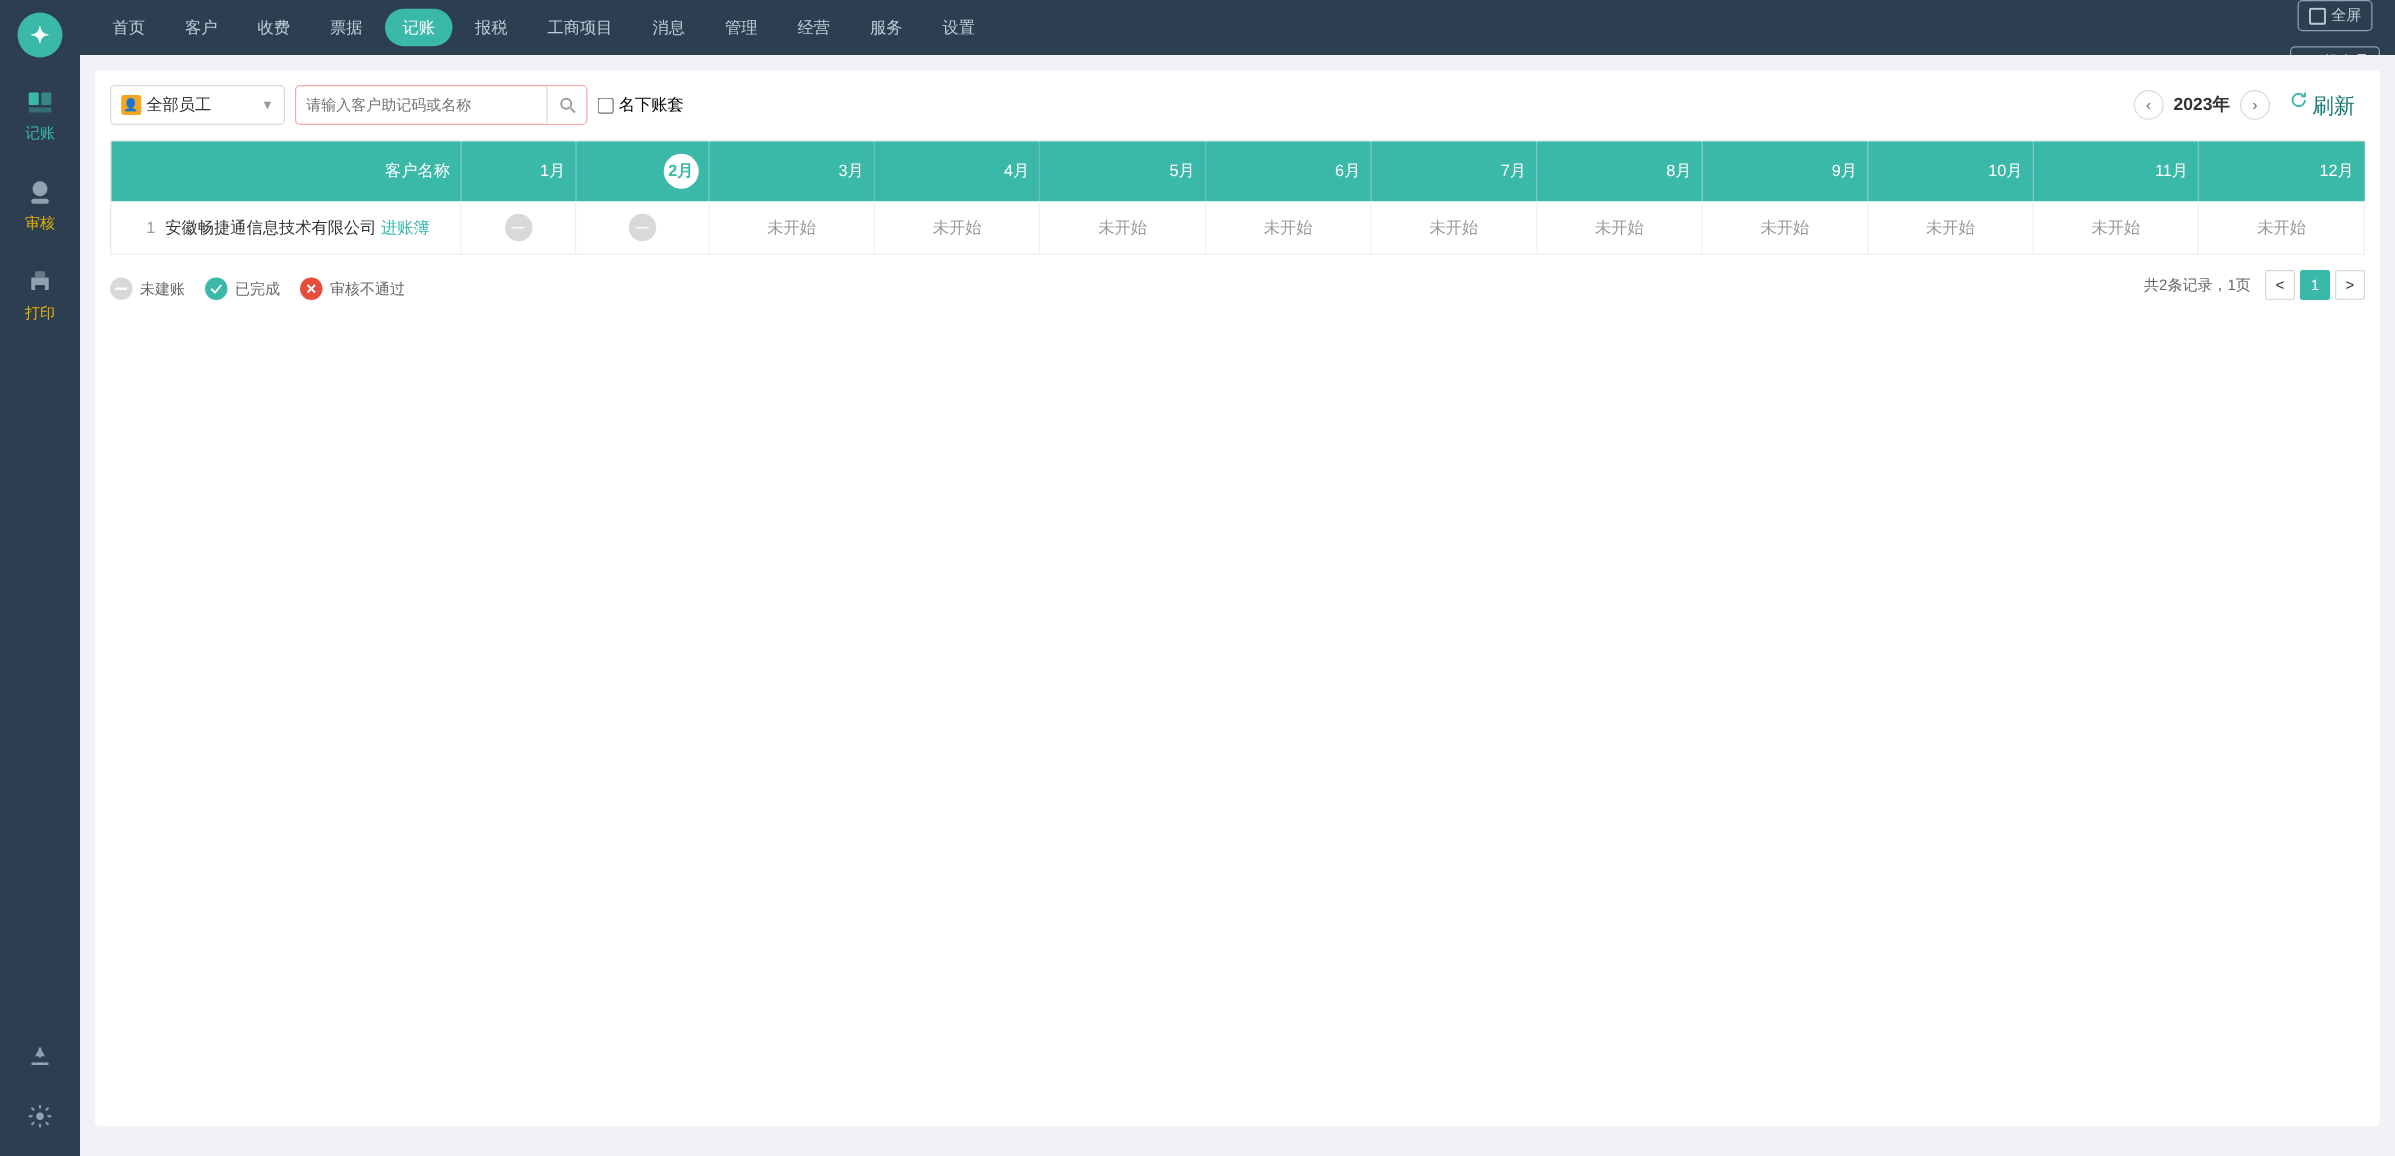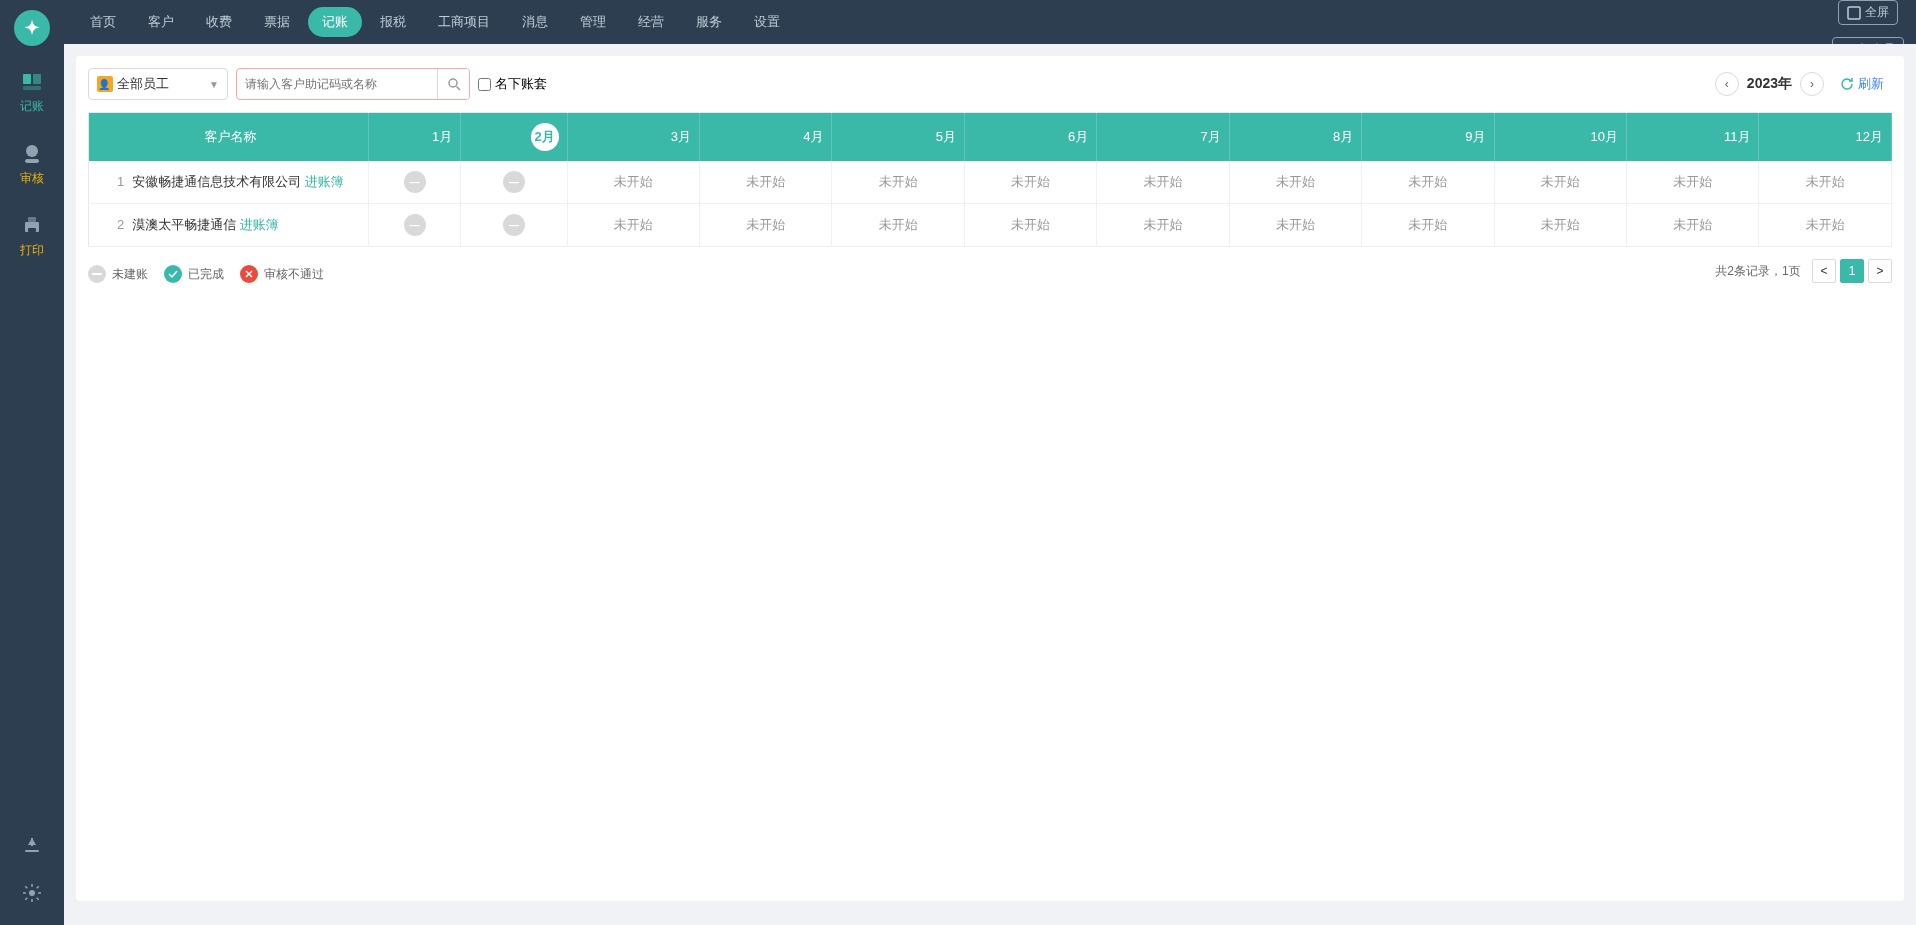--- a/index.html
+++ b/index.html
@@ -234,25 +234,24 @@
       display: flex;
       align-items: center;
       justify-content: center;
       cursor: pointer;
       color: #666;
       font-size: 12px;
     }
     .year-text { font-size: 14px; color: #333; font-weight: bold; }
     .refresh-btn {
       display: flex;
-      align-items: center;
-      gap: 4px;
-      color: #3b82f6;
-      cursor: pointer;
-      font-size: 13px;
+      gap: 4px;
+      color: #0f766e;
+      cursor: pointer;
+      font-size: 17px;
       padding: 4px 8px;
       border-radius: 4px;
     }
 
     
     .booking-table {
       width: 100%;
       border-collapse: collapse;
       border: 1px solid #e8e8e8;
     }
@@ -496,21 +495,21 @@
             <path d="M12 7a5 5 0 1 1-1-3"></path>
             <polyline points="12,1 12,4 9,4"></polyline>
           </svg>
           <span>刷新</span>
         </div>
       </div>
 
       <table class="booking-table">
         <thead>
           <tr>
-            <th style="width:280px; text-align:center; padding-left:12px;">客户名称</th>
+            <th style="width:280px; text-align:right; padding-left:12px;">客户名称</th>
             <th>1月</th>
             <th>
               <span class="month-current">2月</span>
             </th>
             <th>3月</th>
             <th>4月</th>
             <th>5月</th>
             <th>6月</th>
             <th>7月</th>
             <th>8月</th>
@@ -529,35 +528,20 @@
               <td>未开始</td>
               <td>未开始</td>
               <td>未开始</td>
               <td>未开始</td>
               <td>未开始</td>
               <td>未开始</td>
               <td>未开始</td>
               <td>未开始</td>
               <td>未开始</td>
             </tr>
-            <tr>
-              <td style="text-align: left;"><span class="row-num">2</span>漠澳太平畅捷通信 <a class="company-link">进账簿</a></td>
-              <td><span class="status-circle"></span></td>
-              <td><span class="status-circle"></span></td>
-              <td>未开始</td>
-              <td>未开始</td>
-              <td>未开始</td>
-              <td>未开始</td>
-              <td>未开始</td>
-              <td>未开始</td>
-              <td>未开始</td>
-              <td>未开始</td>
-              <td>未开始</td>
-              <td>未开始</td>
-            </tr>
           </tbody>
       </table>
 
       <div class="footer">
         <div class="legend-item">
           <div class="legend-dot grey">
             <svg width="10" height="2" viewBox="0 0 10 2">
                 <rect width="10" height="2" rx="1" fill="white"></rect>
               </svg>
           </div>

